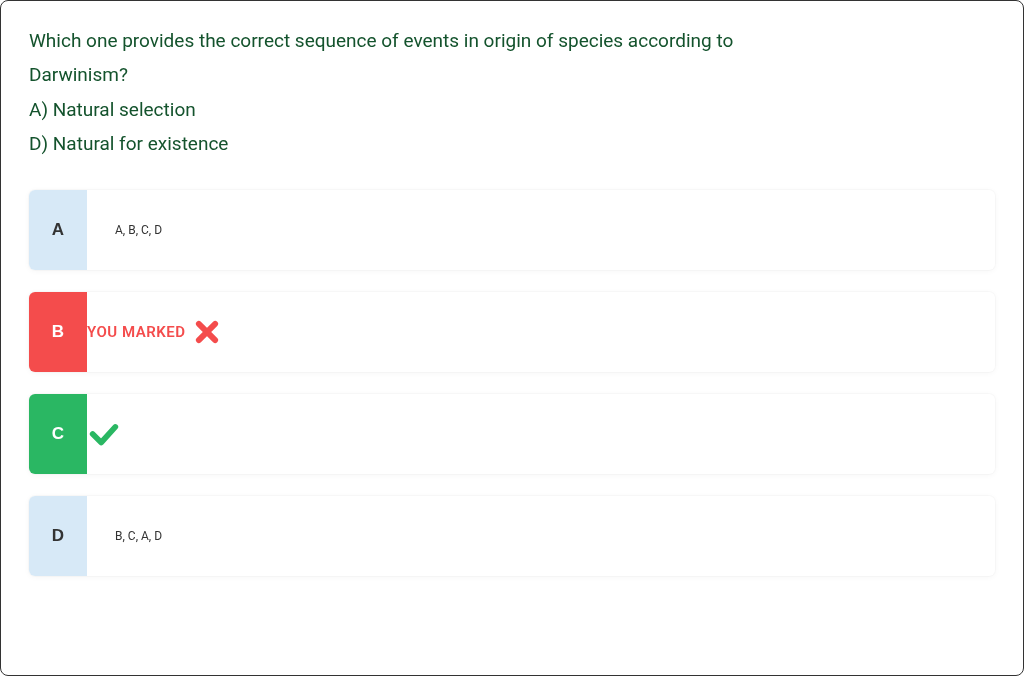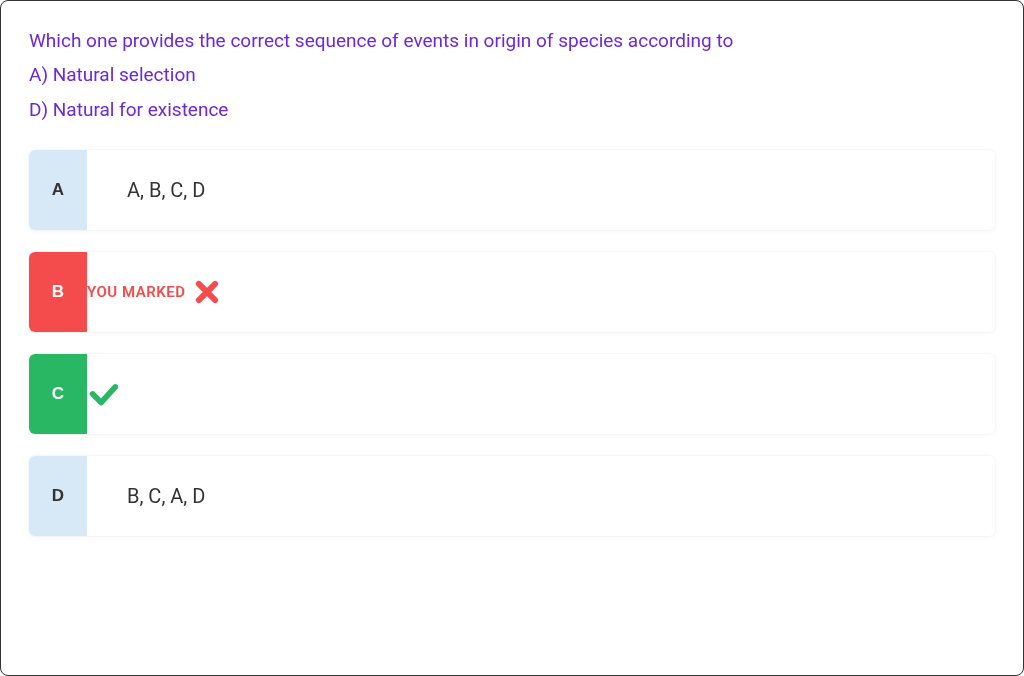--- a/index.html
+++ b/index.html
@@ -9,24 +9,24 @@
       width: 1024px;
       height: 676px;
       overflow: hidden;
       border: 1px solid #333;
       border-radius: 8px;
     }
     .container {
       padding: 24px 28px 0 28px;
     }
     .question-block {
-      color: #6d28d9;
+      color: #14532d;
       font-size: 19px;
       line-height: 1.7;
-      margin-bottom: 24px;
+      margin-bottom: 30px;
     }
     .question-text {
       margin-bottom: 2px;
     }
     .option-item {
       margin-bottom: 2px;
     }
     .answer-row {
       display: flex;
       align-items: stretch;
@@ -55,22 +55,22 @@
       color: #ffffff;
     }
     .letter-correct {
       background: #2ab763;
       color: #ffffff;
     }
     .answer-body {
       flex: 1;
       display: flex;
       align-items: center;
-      padding: 0 40px;
-      font-size: 20px;
+      padding: 0 28px;
+      font-size: 12px;
       color: #333;
       text-align: center;
     }
     .answer-marker {
       display: flex;
       align-items: center;
       padding-right: 28px;
       gap: 8px;
     }
     .marker-text {
@@ -88,20 +88,21 @@
       height: 34px;
     }
   </style>
 </head>
 <body>
 
 <div class="container">
 
   <div class="question-block">
     <div class="question-text">Which one provides the correct sequence of events in origin of species according to</div>
+    <div class="question-text">Darwinism?</div>
     <div class="option-item">A) Natural selection</div>
     <div class="option-item">D) Natural for existence</div>
   </div>
 
   <div class="answer-row">
     <div class="answer-letter letter-default">A</div>
     <div class="answer-body">A, B, C, D</div>
   </div>
 
   <div class="answer-row">

